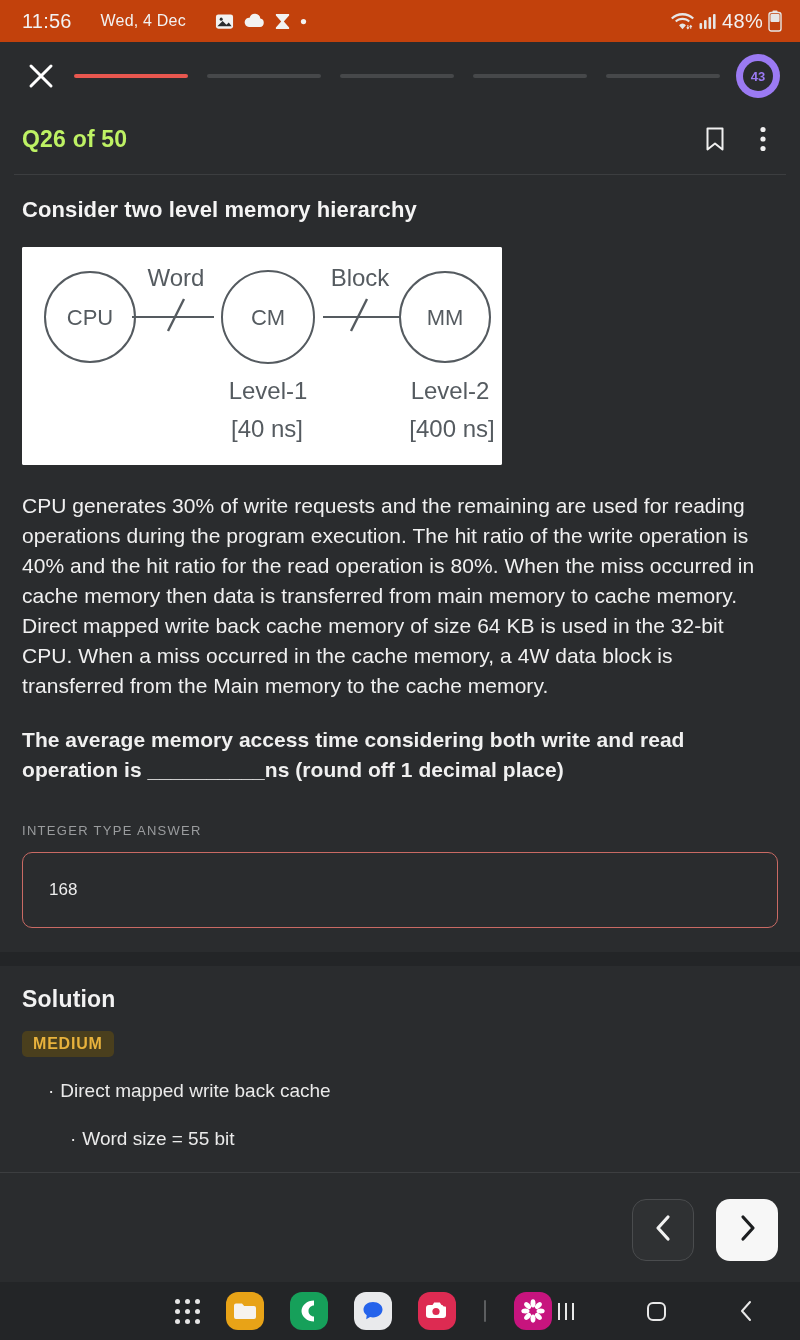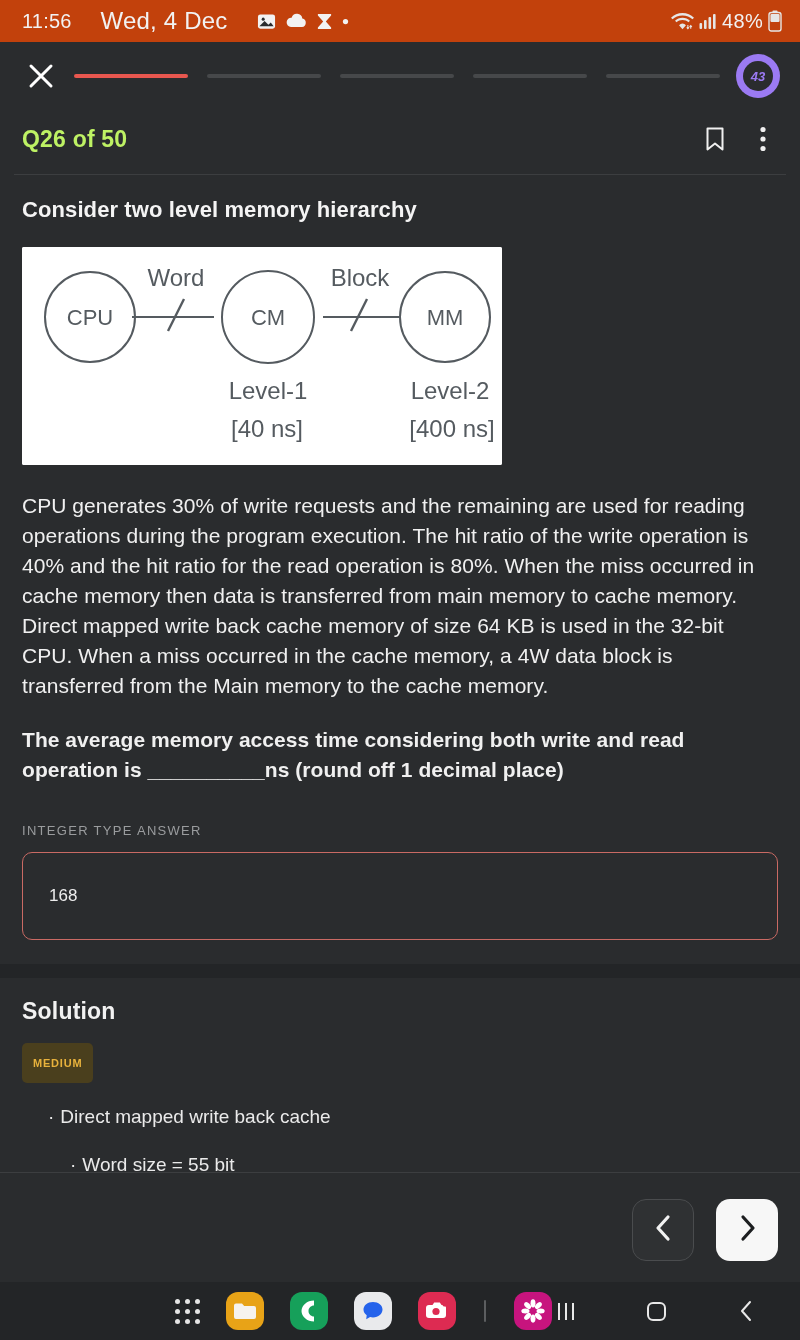--- a/index.html
+++ b/index.html
@@ -10,40 +10,39 @@
     overflow: hidden;
   }
   .screen { position: relative; width: 800px; height: 1340px; background: #2a2c2e; }
 
   
   .statusbar {
     height: 42px; display: flex; align-items: center;
     padding: 0 18px 0 22px; background: #c2410c; color: #f2f2f2; gap: 15px;
   }
   .sb-time { font-size: 20px; letter-spacing: .2px; }
-  .sb-date { font-size: 24px; margin-left: 14px; letter-spacing: .2px; }
+  .sb-date { font-size: 16px; margin-left: 14px; letter-spacing: .2px; }
   .sb-icons-left { display: flex; align-items: center; gap: 9px; margin-left: 14px; }
   .sb-right { margin-left: auto; display: flex; align-items: center; gap: 5px; }
   .sb-pct { font-size: 20px; letter-spacing: .3px; }
   .ico { display: inline-flex; align-items: center; justify-content: center; }
 
   
   .topbar {
     height: 68px; display: flex; align-items: center;
     padding: 0 20px 0 24px; gap: 16px;
   }
   .close-x { width: 34px; height: 34px; flex: 0 0 auto; cursor: pointer; }
   .progress { flex: 1 1 auto; display: flex; align-items: center; gap: 19px; }
   .seg { height: 4px; border-radius: 3px; flex: 1 1 0; background: #46484a; }
   .seg.active { background: #e8574f; }
   .timer {
     width: 44px; height: 44px; border-radius: 50%;
     background: #9b7af3; display: flex; align-items: center; justify-content: center;
     flex: 0 0 auto;
-    font-style: italic;
   }
   .timer-inner {
     width: 30px; height: 30px; border-radius: 50%; background: #2a2c2e;
     display: flex; align-items: center; justify-content: center;
     color: #9b7af3; font-size: 13px; font-weight: 700;
   }
 
   
   .qhead {
     display: flex; align-items: center; padding: 14px 22px 20px 22px;
@@ -67,35 +66,35 @@
     margin-top: 26px; font-size: 21px; line-height: 30px;
     color: #f0f0f0; letter-spacing: .05px;
   }
   .qpara.bold { font-weight: 700; margin-top: 24px; }
 
   .ans-label {
     margin-top: 38px; font-size: 13px; letter-spacing: 1.3px;
     color: #9a9c9e; font-weight: 500;
   }
   .ans-box {
-    margin-top: 14px; height: 88px; border: 1.5px solid #c96a64;
+    margin-top: 14px; height: 76px; border: 1.5px solid #c96a64;
     border-radius: 10px; background: #2a2c2e;
     display: flex; align-items: center; padding: 0 26px;
     color: #ededed; font-size: 17px;
   }
 
   
   .sol-divider { margin-top: 24px; height: 14px; background: #232527; }
   .solution { padding: 20px 22px 0 22px; }
   .sol-title { font-size: 23px; font-weight: 700; color: #f2f2f2; letter-spacing: .2px; }
   .badge {
     display: inline-block; margin-top: 18px;
     background: #4a3f1d; color: #e8b23c;
-    font-size: 11px; font-weight: 700; letter-spacing: .8px;
-    padding: 14px 11px; border-radius: 5px;
+    font-size: 16px; font-weight: 700; letter-spacing: .8px;
+    padding: 4px 11px; border-radius: 5px;
   }
   .sol-list { margin-top: 22px; }
   .sol-item { font-size: 19px; color: #eaeaea; line-height: 24px; margin-bottom: 24px; }
   .sol-item.lvl1 { padding-left: 26px; }
   .sol-item.lvl2 { padding-left: 48px; }
   .dot { color: #eaeaea; margin-right: 6px; }
 
   
   .bottom-sep { position: absolute; left: 0; right: 0; top: 1172px; height: 1px; background: #3c3e40; }
   .navrow {

